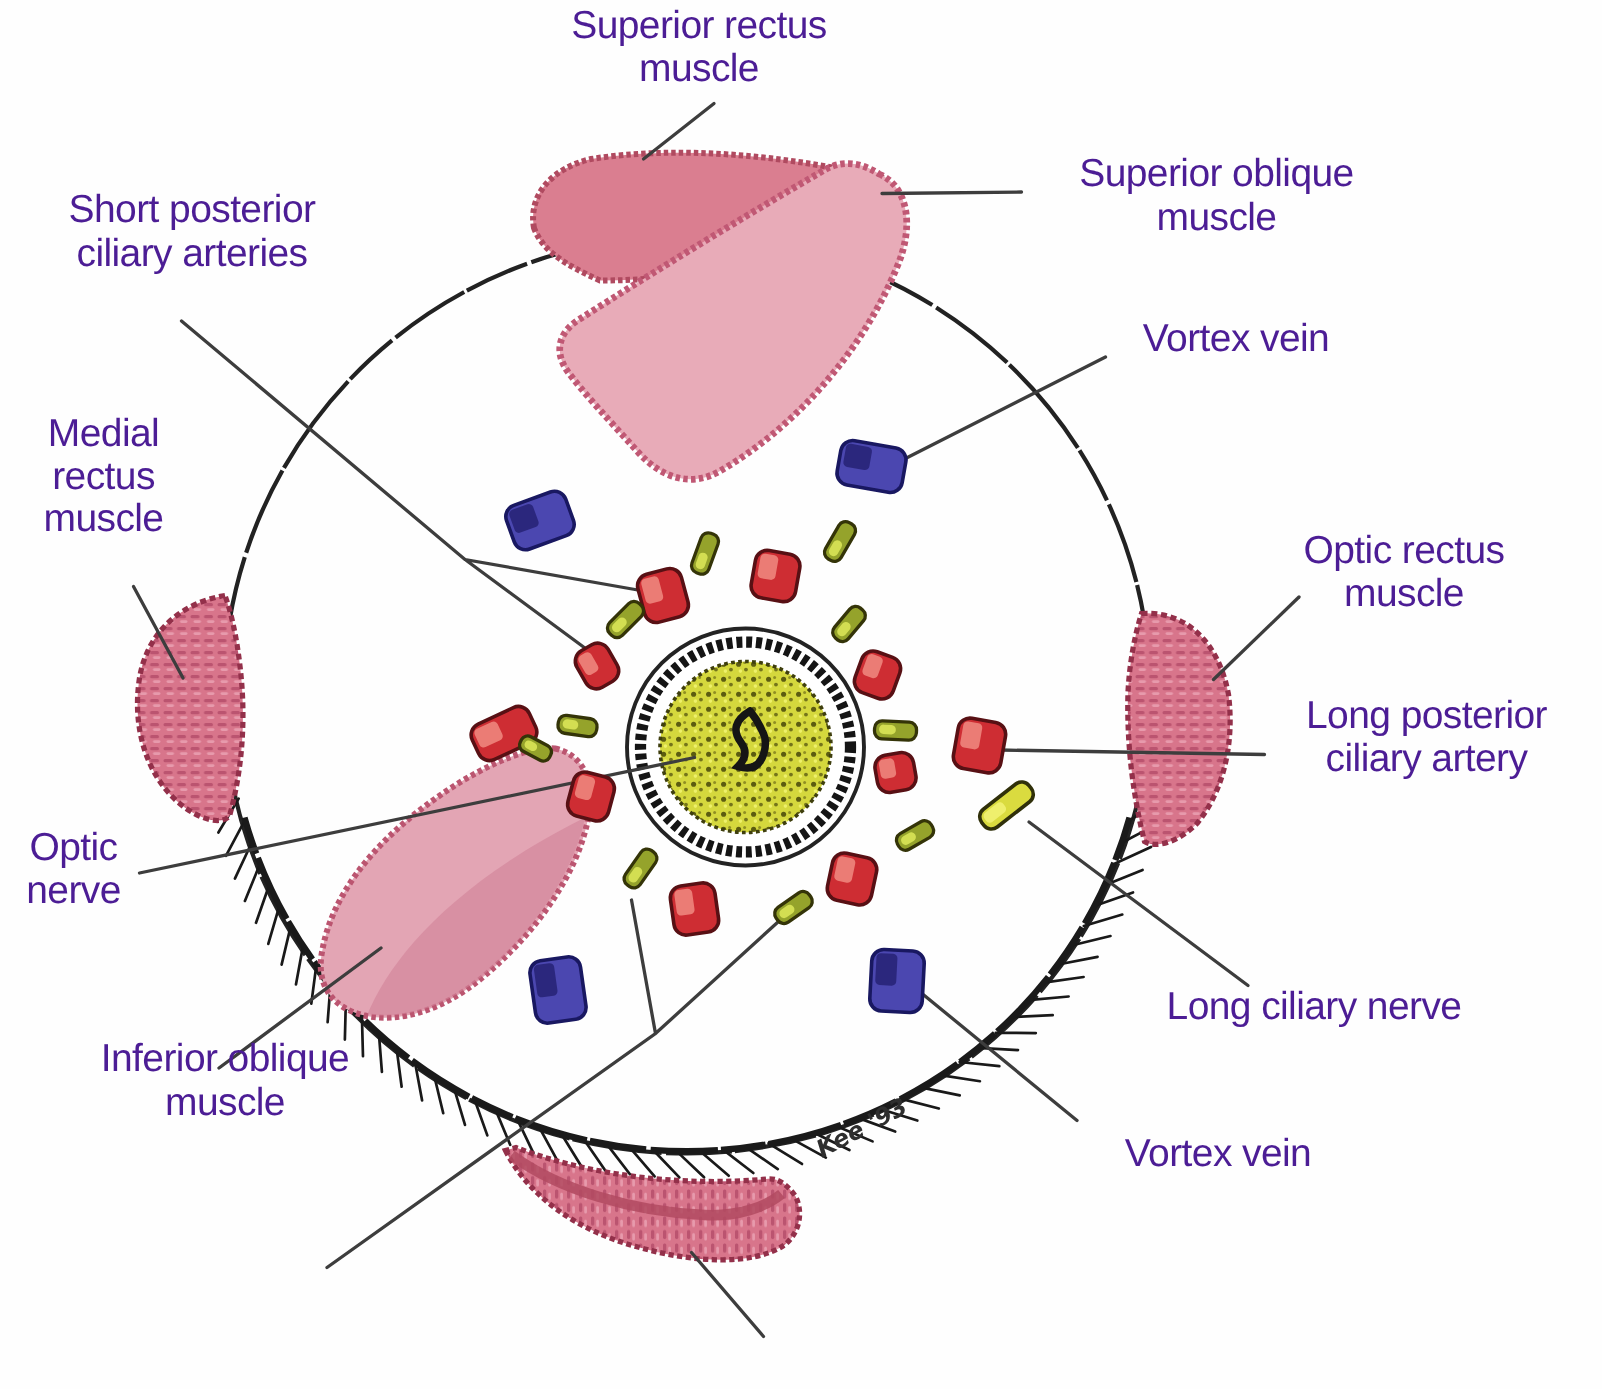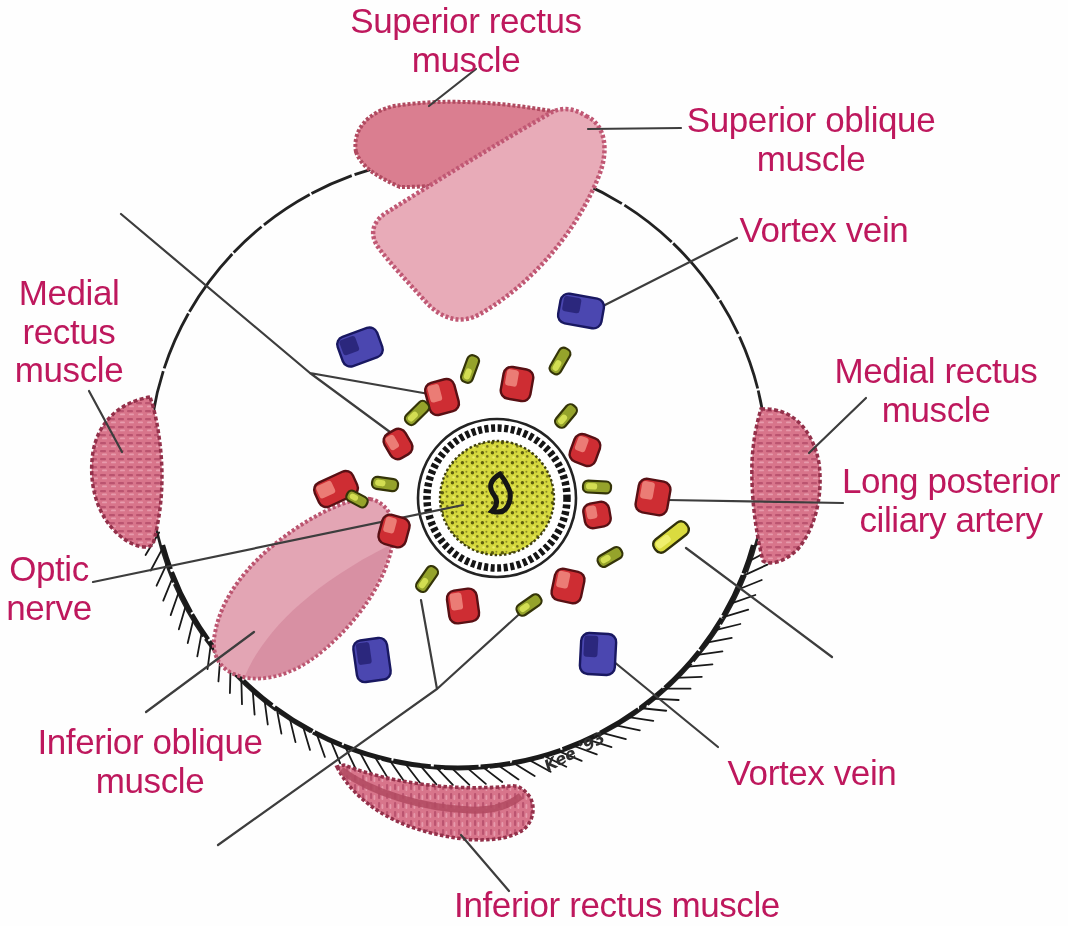--- a/index.html
+++ b/index.html
@@ -1,19 +1,19 @@
 <!DOCTYPE html>
 <html><head>
 <meta charset="utf-8">
 <style>
   html,body{margin:0;padding:0;background:#ffffff;}
   .stage{position:relative;width:1068px;height:926px;background:#fefefe;overflow:hidden;
          font-family:"Liberation Sans", sans-serif;}
   .stage svg{position:absolute;left:0;top:0;}
-  .lbl{position:absolute;text-align:center;font-size:35px;line-height:1.1;color:#be185d;
+  .lbl{position:absolute;text-align:center;font-size:26px;line-height:1.1;color:#4c1d95;
        white-space:pre-line;letter-spacing:-0.4px;}
   
   .globe-outline{fill:#fefefe;stroke:#222222;stroke-width:2.8;
                  stroke-dasharray:72 2 38 3 55 2 44 3 60 2;}
   .globe-lower{fill:none;stroke:#1a1a1a;stroke-width:4.2;stroke-dasharray:30 2 45 3 38 2 50 2;}
   .hatch line{stroke:#191919;stroke-width:1.8;stroke-linecap:round;}
   
   .m-sr{fill:#da7e90;stroke:#b04a60;stroke-width:4;stroke-dasharray:3 2;}
   .m-so{fill:#e8abb8;stroke:#c05874;stroke-width:4.5;stroke-dasharray:3 2.2;}
   .m-lr,.m-mr{fill:url(#pStripeH);stroke:#93304a;stroke-width:3.5;stroke-dasharray:4 2.5;}
@@ -280,27 +280,29 @@
       </g>
 
   <text class="sig" transform="translate(548,772) rotate(-28)">Kee '93</text>
 </svg>
 
 <div class="lbl" style="left:330px;top:2px;width:272px">Superior rectus
 muscle</div>
 <div class="lbl" style="left:672px;top:101px;width:278px">Superior oblique
 muscle</div>
 <div class="lbl" style="left:728px;top:211px;width:192px">Vortex vein</div>
+<div class="lbl" style="left:0px;top:125px;width:256px">Short posterior
+ciliary arteries</div>
 <div class="lbl" style="left:5px;top:274px;width:128px">Medial
 rectus
 muscle</div>
-<div class="lbl" style="left:822px;top:352px;width:228px">Medial rectus
+<div class="lbl" style="left:822px;top:352px;width:228px">Optic rectus
 muscle</div>
 <div class="lbl" style="left:836px;top:462px;width:230px">Long posterior
 ciliary artery</div>
 <div class="lbl" style="left:0px;top:550px;width:98px">Optic
 nerve</div>
-<div class="lbl" style="left:30px;top:723px;width:240px">Inferior oblique
+<div class="lbl" style="left:730px;top:656px;width:292px">Long ciliary nerve</div>
+<div class="lbl" style="left:30px;top:691px;width:240px">Inferior oblique
 muscle</div>
 <div class="lbl" style="left:718px;top:754px;width:188px">Vortex vein</div>
-<div class="lbl" style="left:442px;top:886px;width:350px">Inferior rectus muscle</div>
 
 </div>
 
 </body></html>

